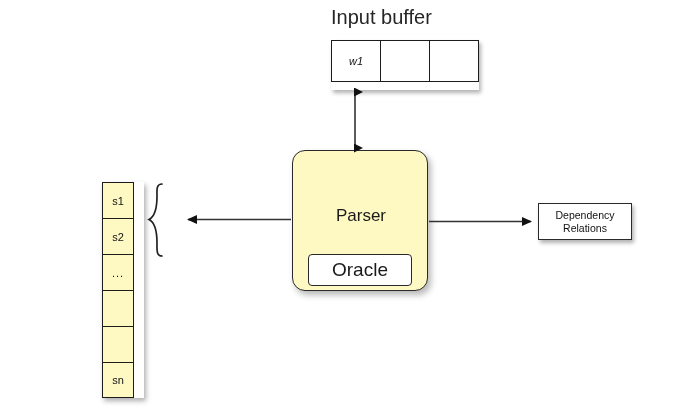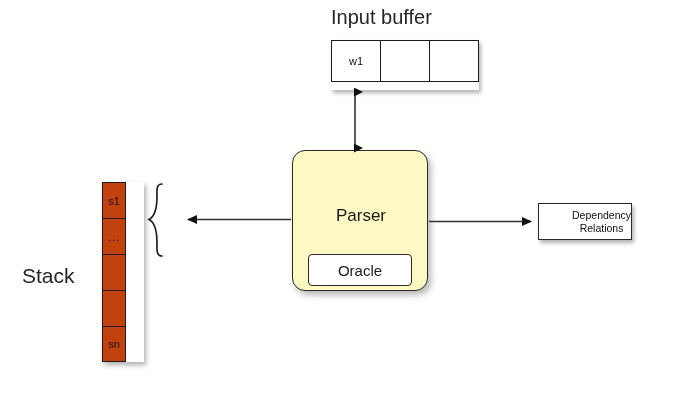--- a/index.html
+++ b/index.html
@@ -19,42 +19,43 @@
   }
   #stack-title{
     left:22px;top:263px;font-size:21px;line-height:26px;color:#262626;
   }
 
   
   #input-buffer{
     position:absolute;left:331px;top:40px;
     height:50px;display:flex;
     box-shadow:2px 3px 4px rgba(0,0,0,.30);
+    font-style:italic;
   }
   #input-buffer .cell{
     width:49px;height:42px;
     box-sizing:border-box;
     background:#ffffff;
     border:1px solid #1c1c1c;
     border-right:none;
     display:flex;align-items:center;justify-content:center;
     font-size:11px;color:#111;
   }
   #input-buffer .cell:last-child{border-right:1px solid #1c1c1c;width:50px;}
 
   
   #stack{
     position:absolute;left:102px;top:182px;
     width:42px;
     box-shadow:2px 3px 5px rgba(0,0,0,.32);
   }
   #stack .cell{
-    width:24px;height:36px;
+    width:32px;height:36px;
     box-sizing:border-box;
-    background:#c2410c;
+    background:#fef9c3;
     border:1px solid #1c1c1c;
     border-bottom:none;
     display:flex;align-items:center;justify-content:center;
     font-size:11px;color:#111;
   }
   #stack .cell:last-child{border-bottom:1px solid #1c1c1c;}
   #stack .cell.dots{font-size:11px;letter-spacing:1px;}
 
   
   #parser-box{
@@ -71,31 +72,31 @@
     text-align:center;font-size:17px;color:#1a1a1a;
   }
   #oracle-box{
     position:absolute;left:15px;top:103px;
     width:104px;height:32px;
     box-sizing:border-box;
     background:#ffffff;
     border:1.4px solid #2a2a2a;
     border-radius:4px;
     display:flex;align-items:center;justify-content:center;
-    font-size:15px;color:#1a1a1a;
+    font-size:19px;color:#1a1a1a;
   }
 
   
   #dep-box{
     position:absolute;left:538px;top:203px;
     width:94px;height:37px;
     box-sizing:border-box;
     background:#ffffff;
     border:1px solid #2a2a2a;
-    display:flex;align-items:center;justify-content:flex-end;
+    display:flex;align-items:center;justify-content:center;
     text-align:center;
     font-size:10.5px;line-height:13px;color:#111;
     box-shadow:2px 3px 4px rgba(0,0,0,.30);
   }
 
   
   #wires{position:absolute;left:0;top:0;width:685px;height:415px;
          pointer-events:none;}
 </style>
 </head>
@@ -104,24 +105,24 @@
 <div id="canvas">
 
   <div class="lbl" id="buffer-title">Input buffer</div>
 
   <div id="input-buffer">
     <div class="cell">w1</div>
     <div class="cell"></div>
     <div class="cell"></div>
   </div>
 
-  <div class="lbl" id="stack-title">Stack</div>
 
   <div id="stack">
     <div class="cell">s1</div>
+    <div class="cell">s2</div>
     <div class="cell dots">...</div>
     <div class="cell"></div>
     <div class="cell"></div>
     <div class="cell">sn</div>
   </div>
 
   <div id="parser-box">
     <div id="parser-label">Parser</div>
     <div id="oracle-box">Oracle</div>
   </div>

